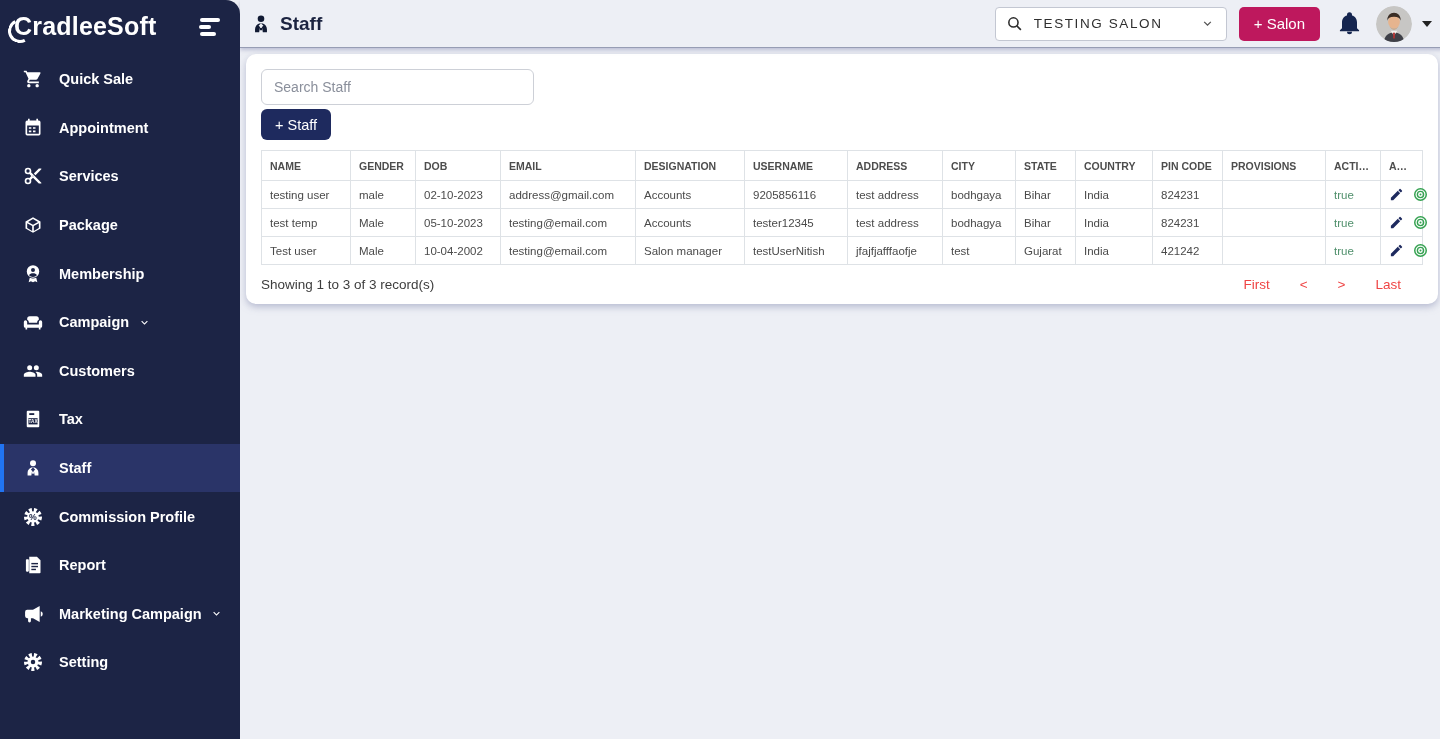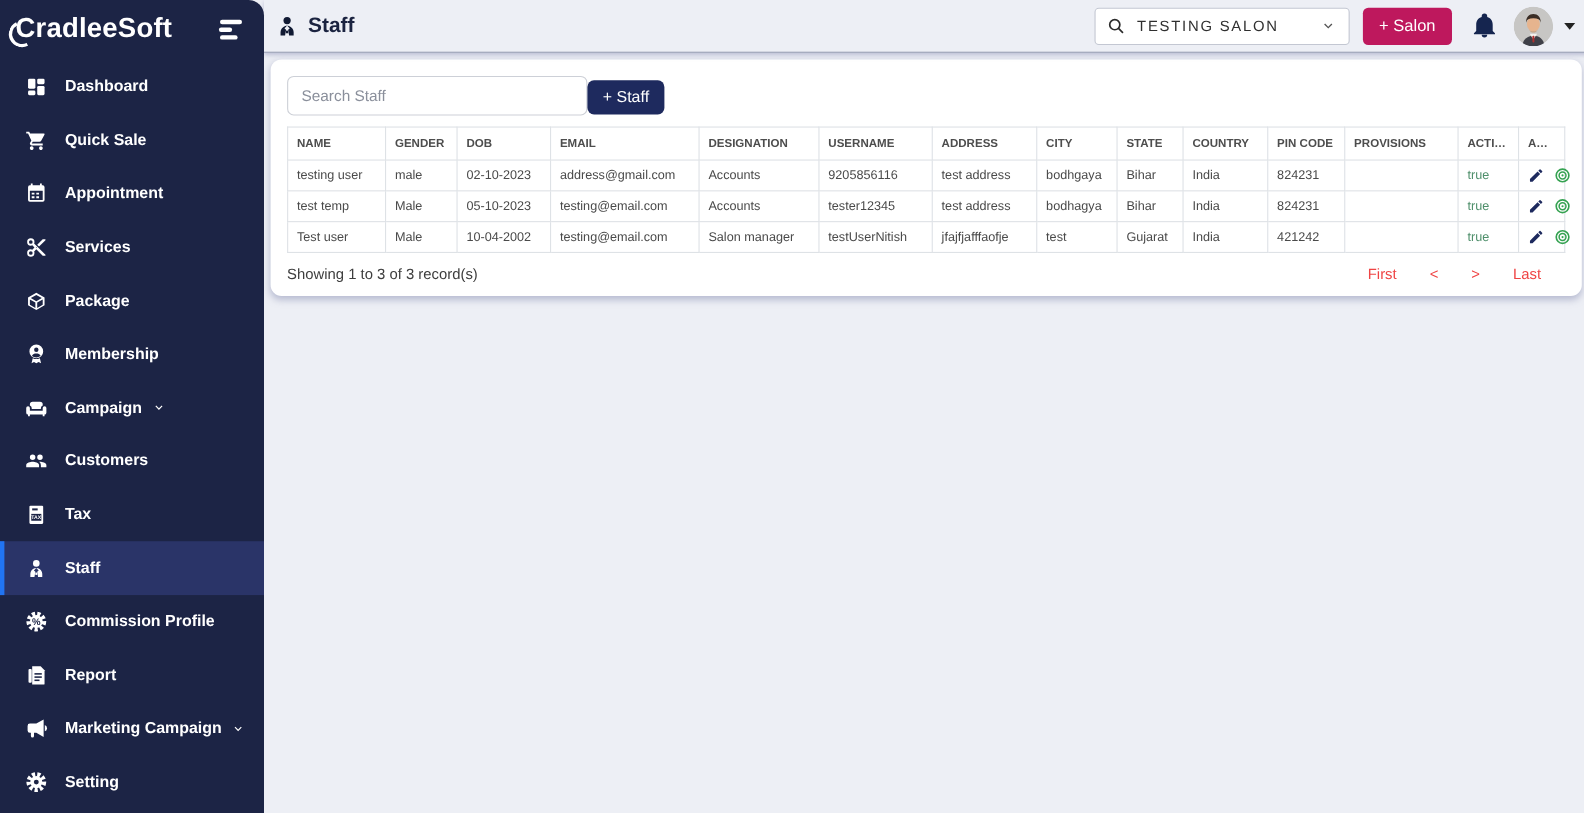--- a/index.html
+++ b/index.html
@@ -58,21 +58,21 @@
                font-size:15px; font-family:inherit; cursor:pointer; }
   .bell { width:25px; height:25px; margin-left:17px; color:#15254f; cursor:pointer; }
   .bell svg { width:25px; height:25px; }
   .avatar { width:36px; height:36px; margin-left:14px; border-radius:50%; overflow:hidden; cursor:pointer; display:block; }
   .caret { margin-left:10px; width:0; height:0; border-left:5px solid transparent;
            border-right:5px solid transparent; border-top:6px solid #222; cursor:pointer; }
 
   .content { flex:1; padding:6px 6px 0 6px; }
   .card { background:#fff; border-radius:10px; box-shadow:0 3px 7px rgba(140,146,180,.55);
           padding:15px 15px 12px; }
-  .card-top { display:flex; justify-content:flex-start; align-items:flex-start; margin-bottom:10px; }
+  .card-top { display:flex; justify-content:center; align-items:flex-start; margin-bottom:10px;flex-direction:column; }
   .search-input { width:273px; height:36px; border:1px solid #cdd0d7; border-radius:6px;
                   padding:0 12px; font-size:14px; font-family:inherit; color:#333; outline:none; }
   .search-input::placeholder { color:#8a8f9b; }
   .btn-navy { height:31px; margin-top:4px; padding:0 14px; background:#1e2a5e; color:#fff;
               border:none; border-radius:6px; font-size:14.5px; font-family:inherit; cursor:pointer; }
 
   table { width:100%; border-collapse:collapse; table-layout:fixed; }
   th, td { border:1px solid #dee2e6; text-align:left; white-space:nowrap;
            overflow:hidden; text-overflow:ellipsis; }
   th { font-size:10.5px; color:#4d4d4d; padding:9px 8px 8px; font-weight:bold; }
@@ -101,31 +101,20 @@
         <span class="arc"></span>
         <span>CradleeSoft</span>
       </div>
       <div class="burger">
         <i class="b1"></i>
           <i class="b2"></i>
           <i class="b3"></i>
       </div>
     </div>
     <nav class="side-nav" id="sidebar-nav">
-        <div class="side-item">
-          <span class="icon">
-            <svg viewBox="0 0 24 24" fill="currentColor">
-              <rect x="3" y="3" width="8" height="11" rx="1.5"></rect>
-              <rect x="13" y="3" width="8" height="6" rx="1.5"></rect>
-              <rect x="13" y="11" width="8" height="10" rx="1.5"></rect>
-              <rect x="3" y="16" width="8" height="5" rx="1.5"></rect>
-            </svg>
-          </span>
-          <span class="side-label">Dashboard</span>
-        </div>
         <div class="side-item">
           <span class="icon">
             <svg viewBox="0 0 24 24" fill="currentColor">
               <path d="M7 18c-1.1 0-1.99.9-1.99 2S5.9 22 7 22s2-.9 2-2-.9-2-2-2zM1 2v2h2l3.6 7.59-1.35 2.45c-.16.28-.25.61-.25.96 0 1.1.9 2 2 2h12v-2H7.42c-.14 0-.25-.11-.25-.25l.03-.12.9-1.63h7.45c.75 0 1.41-.41 1.75-1.03l3.58-6.49A1 1 0 0 0 20 4H5.21l-.94-2H1zm16 16c-1.1 0-1.99.9-1.99 2s.89 2 1.99 2 2-.9 2-2-.9-2-2-2z"></path>
             </svg>
           </span>
           <span class="side-label">Quick Sale</span>
         </div>
         <div class="side-item">
           <span class="icon">

